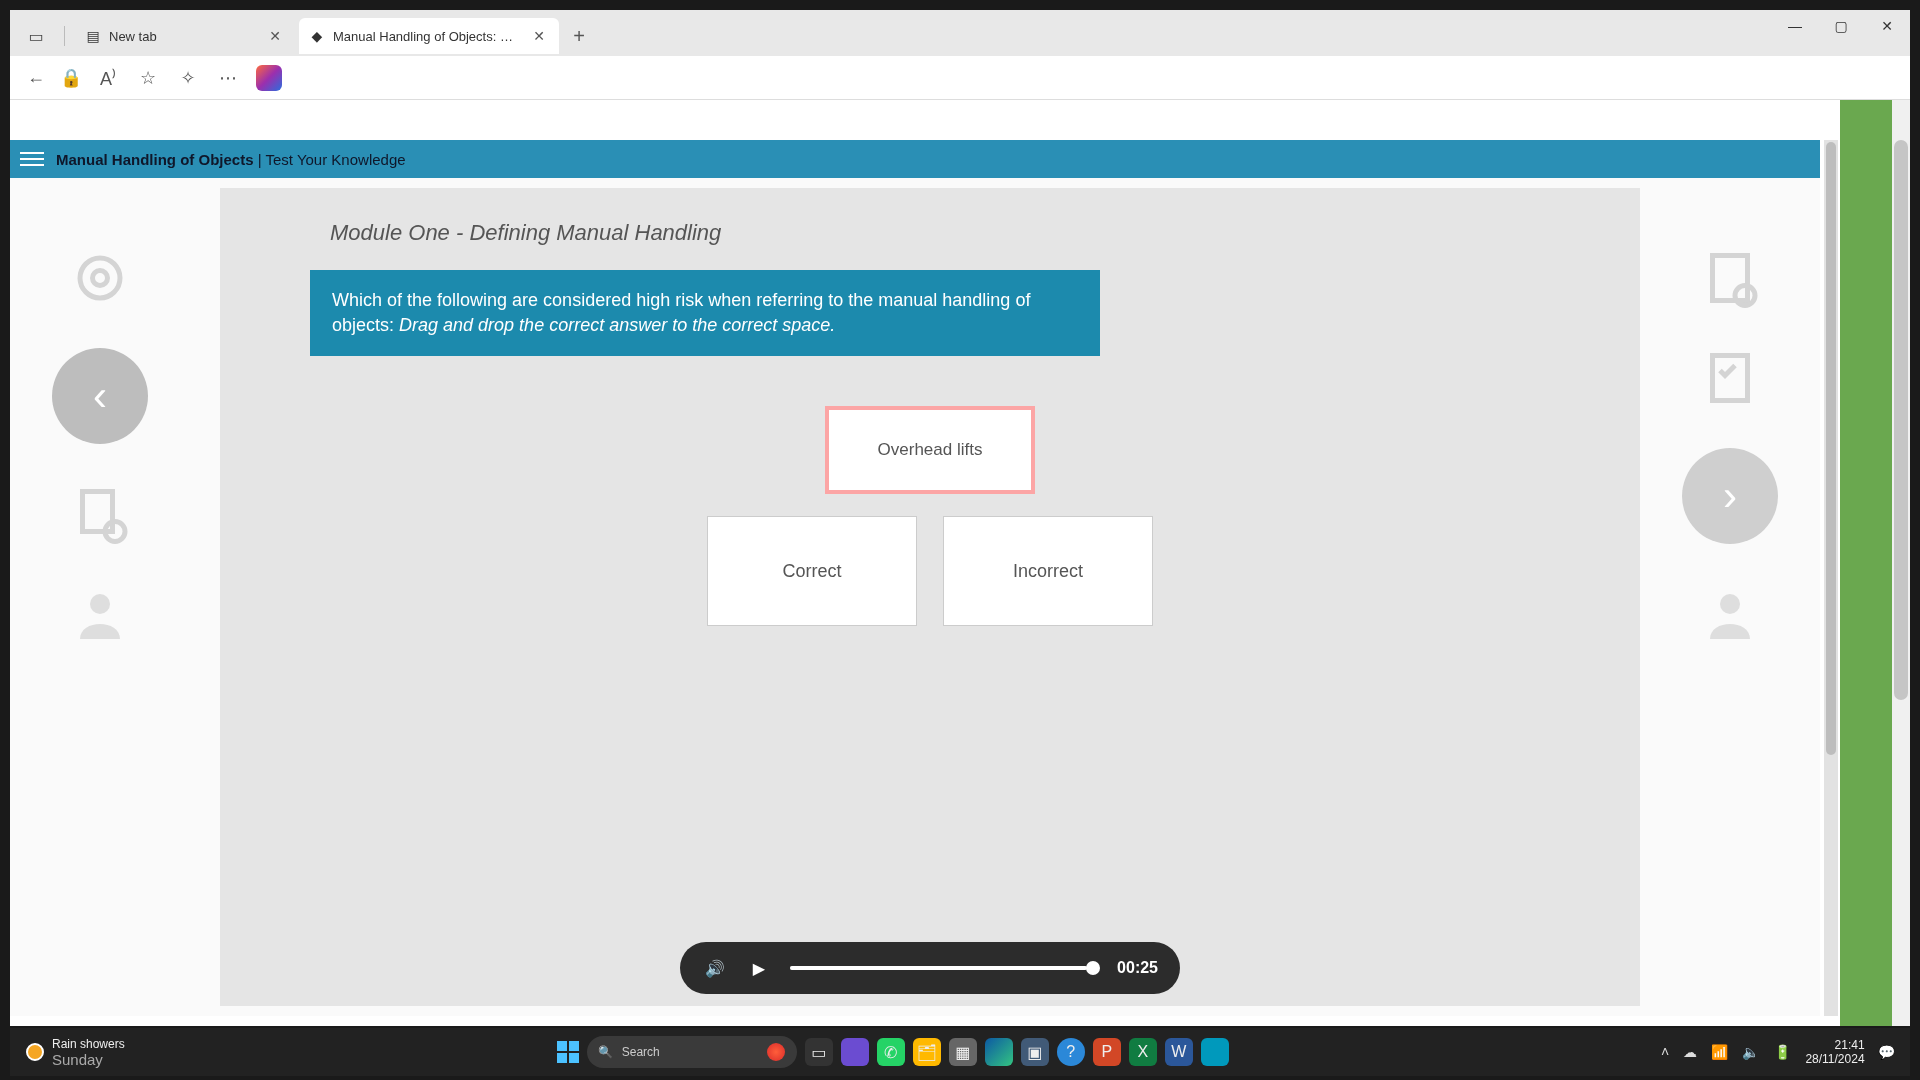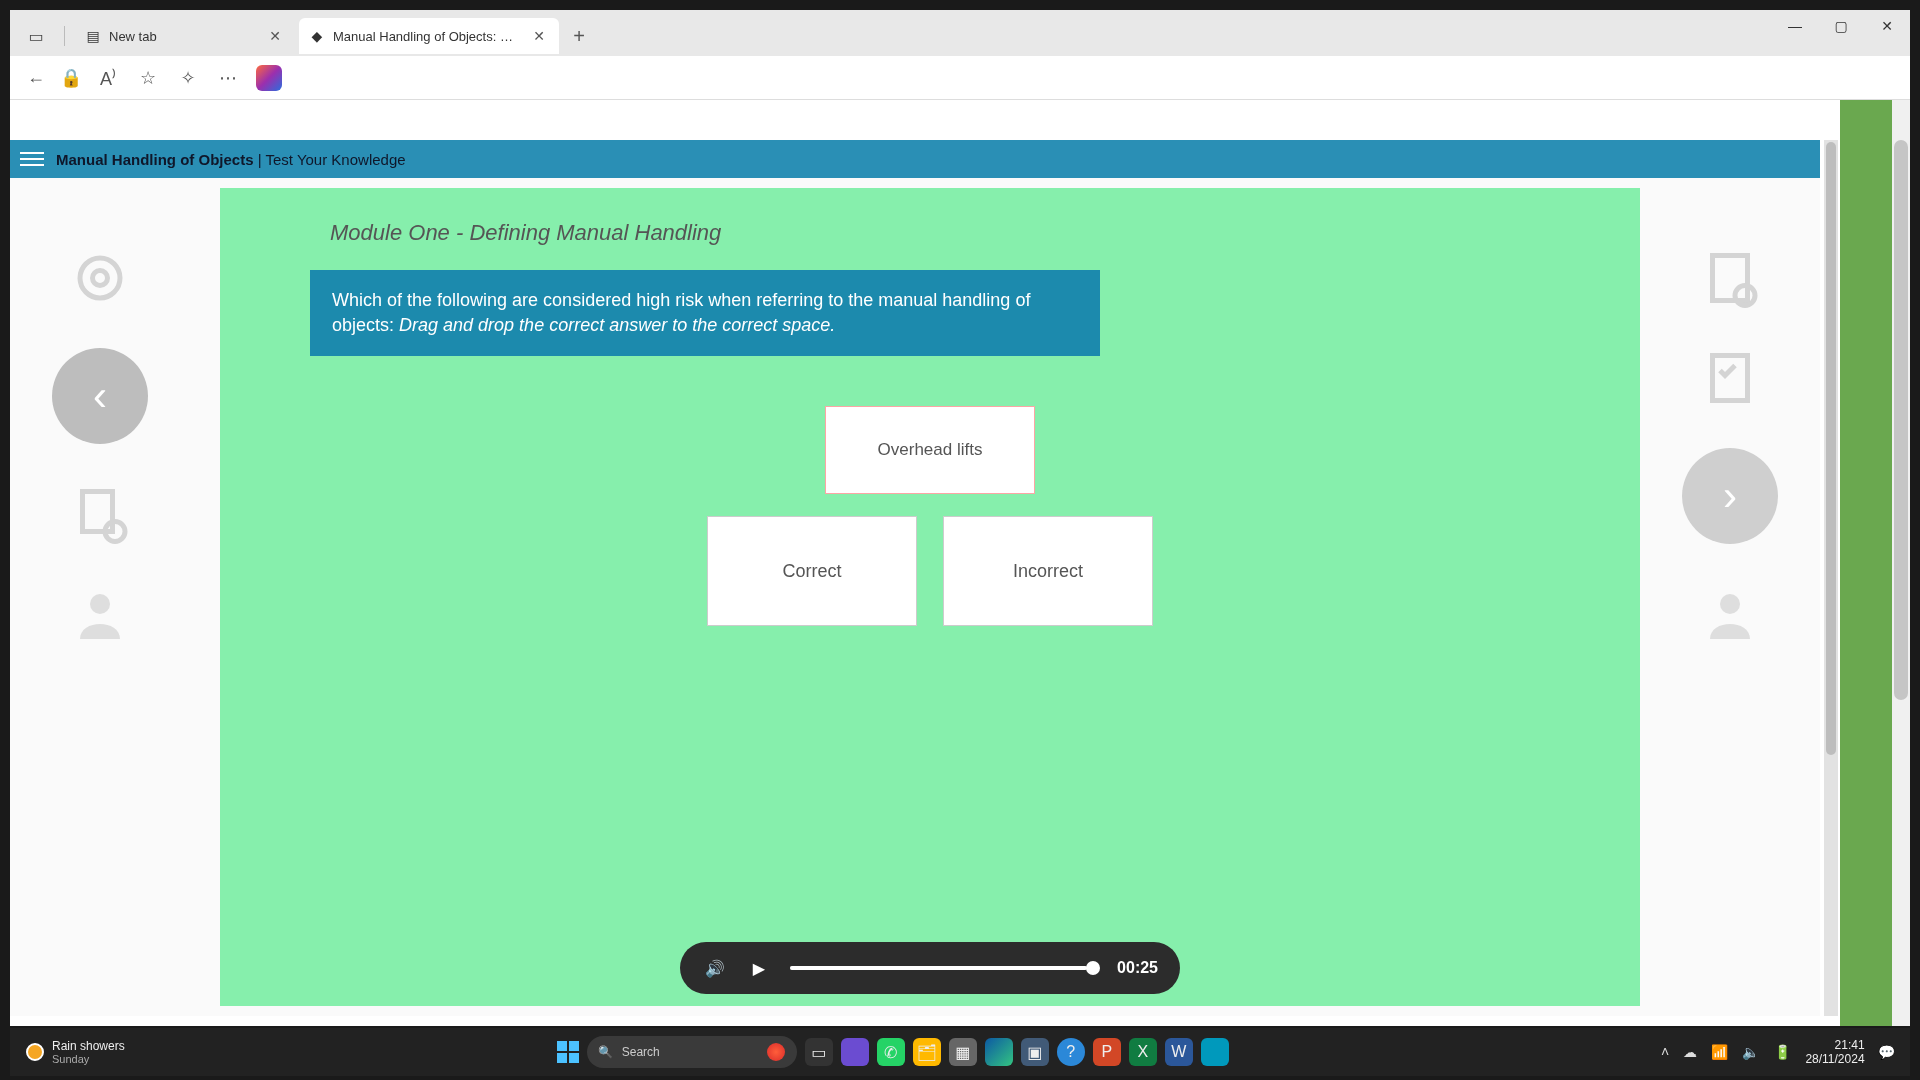--- a/index.html
+++ b/index.html
@@ -146,21 +146,21 @@
     border-radius: 50%;
     background: #bdbdbd;
     display:flex; align-items:center; justify-content:center;
     color:#fff; font-size:42px;
   }
   .nav-circle.right { background:#cfcfcf; }
   
   .slide {
     position:absolute;
     left: 210px; right: 180px; top: 10px; bottom: 10px;
-    background:#86efac;
+    background:#e5e5e5;
   }
   .module-title {
     font-size: 22px;
     font-style: italic;
     color:#555;
     margin: 32px 0 24px 110px;
   }
   .question-box {
     margin-left:90px;
     width: 790px;
@@ -175,21 +175,21 @@
     position:relative;
     margin-top: 50px;
     height: 240px;
   }
   .drag-item {
     position:absolute;
     left: 50%;
     transform: translateX(-50%);
     top: 0;
     width: 210px; height: 88px;
-    border:1px solid #fca5a5;
+    border:4px solid #fca5a5;
     background:#fff;
     display:flex; align-items:center; justify-content:center;
     color:#555; font-size:17px;
   }
   .drop-row {
     position:absolute;
     left:50%; transform:translateX(-50%);
     top: 110px;
     display:flex; gap:26px;
   }
@@ -395,21 +395,21 @@
     </div>
 
   </div>
 </div>
 
 <div class="taskbar">
   <div class="task-left">
     <div class="weather-icon"></div>
     <div>
       <div>Rain showers</div>
-      <div style="font-size:11px;color:#aaa">Sunday</div>
+      <div style="font-size:15px;color:#aaa">Sunday</div>
     </div>
   </div>
   <div class="task-center">
     <div class="start-icon">
         <div></div>
         <div></div>
         <div></div>
         <div></div>
       </div>
     <div class="task-search">

